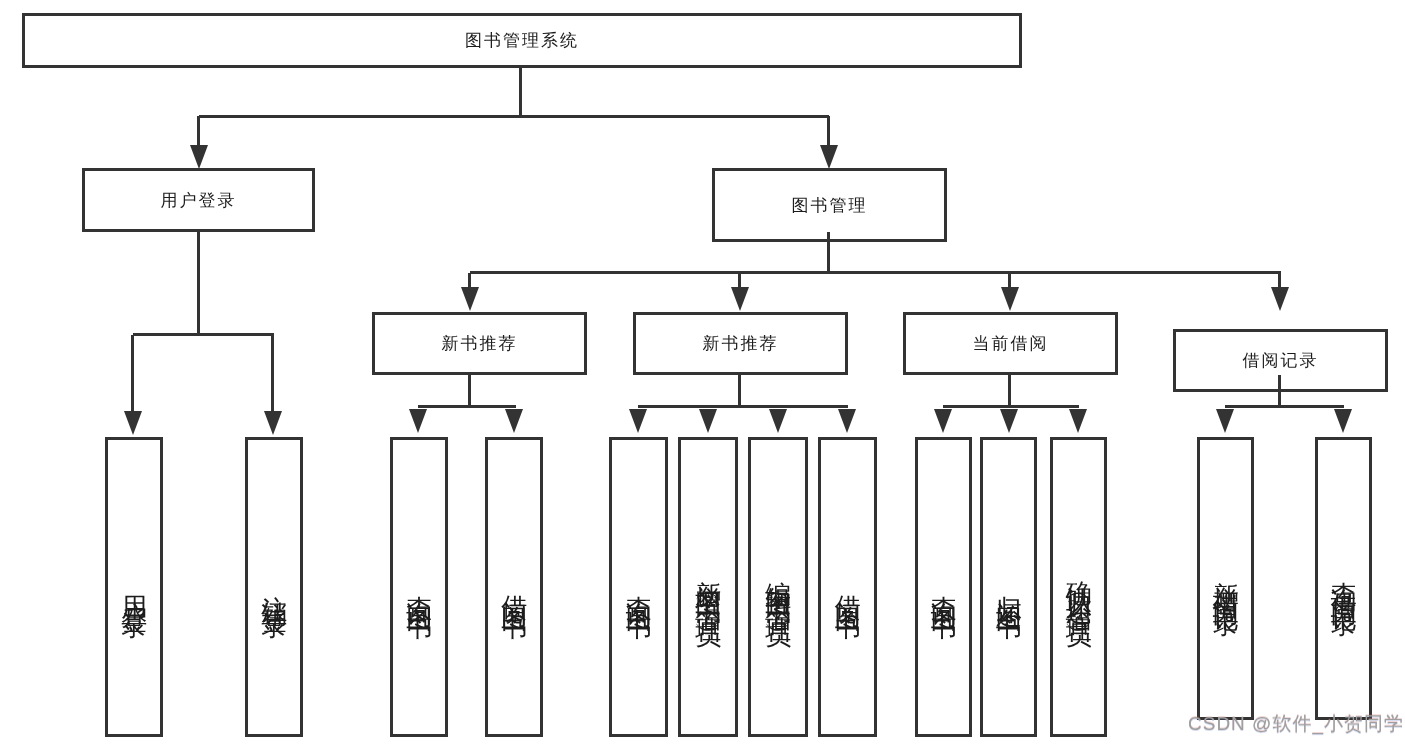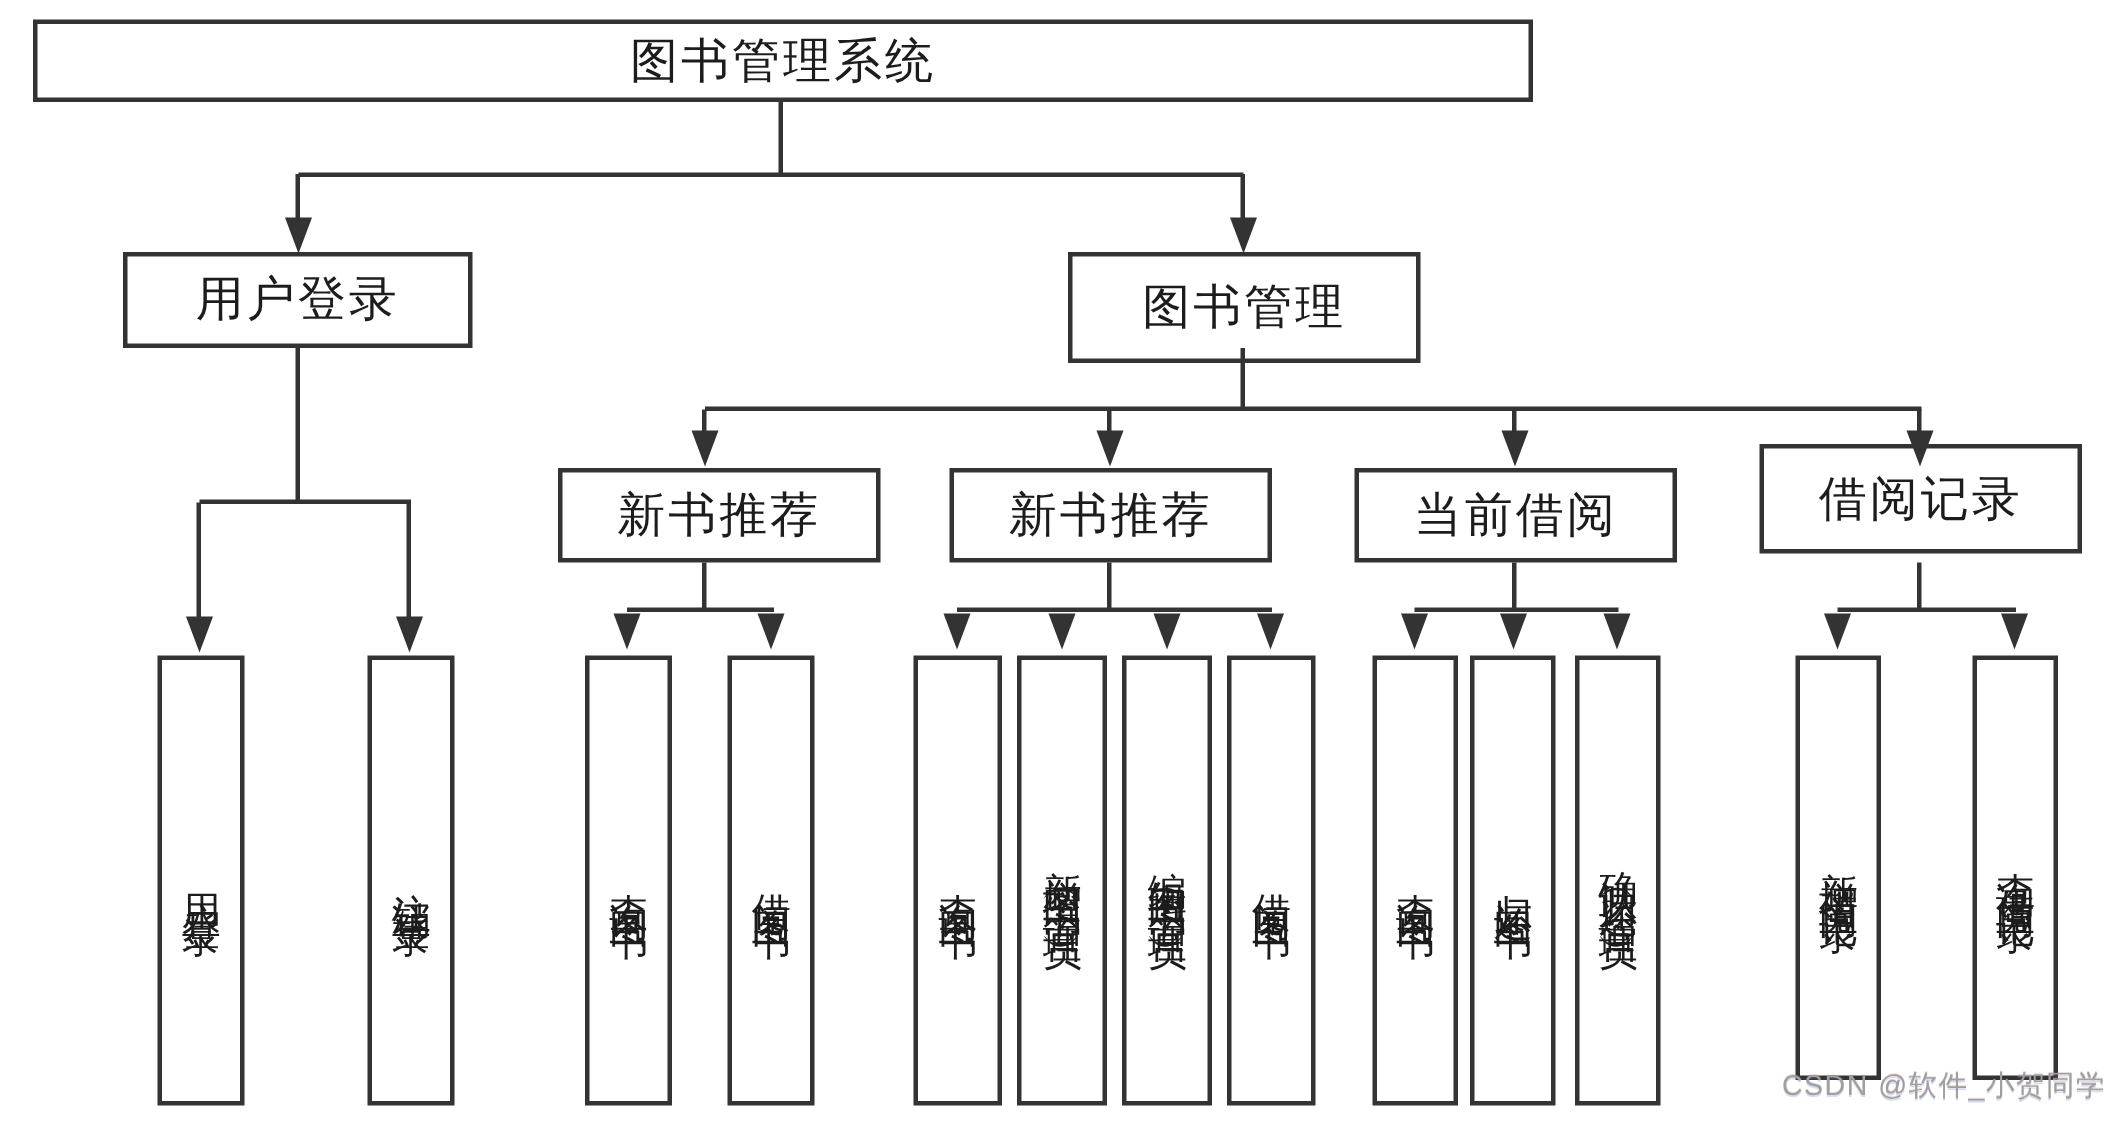--- a/index.html
+++ b/index.html
@@ -14,21 +14,21 @@
     position:absolute;
     box-sizing:border-box;
     border:3px solid #333333;
     background:#ffffff;
     display:flex;
     align-items:center;
     justify-content:center;
     color:#1c1c1c;
   }
   .hlabel{
-    font-size:32px;
+    font-size:17px;
     letter-spacing:2px;
     white-space:nowrap;
   }
   .leaf .vlabel{
     writing-mode:vertical-rl;
     text-orientation:mixed;
     font-size:26px;
     letter-spacing:6px;
     line-height:1.05;
   }
@@ -73,21 +73,21 @@
 
   <div class="box" style="left:372px;top:312px;width:215px;height:63px;">
     <span class="hlabel">新书推荐</span>
   </div>
   <div class="box" style="left:633px;top:312px;width:215px;height:63px;">
     <span class="hlabel">新书推荐</span>
   </div>
   <div class="box" style="left:903px;top:312px;width:215px;height:63px;">
     <span class="hlabel">当前借阅</span>
   </div>
-  <div class="box" style="left:1173px;top:296px;width:215px;height:73px;">
+  <div class="box" style="left:1173px;top:329px;width:215px;height:63px;">
     <span class="hlabel">借阅记录</span>
   </div>
 
   <div class="box leaf" style="left:105px;top:437px;width:58px;height:300px;">
     <span class="vlabel">用户登录</span>
   </div>
   <div class="box leaf" style="left:245px;top:437px;width:58px;height:300px;">
     <span class="vlabel">注销登录</span>
   </div>
 

